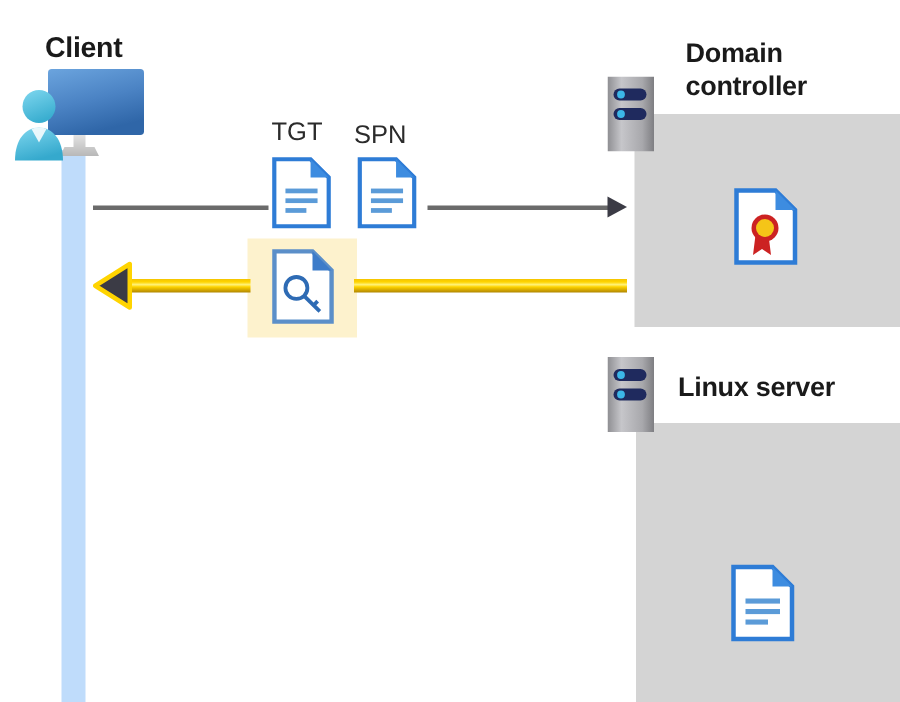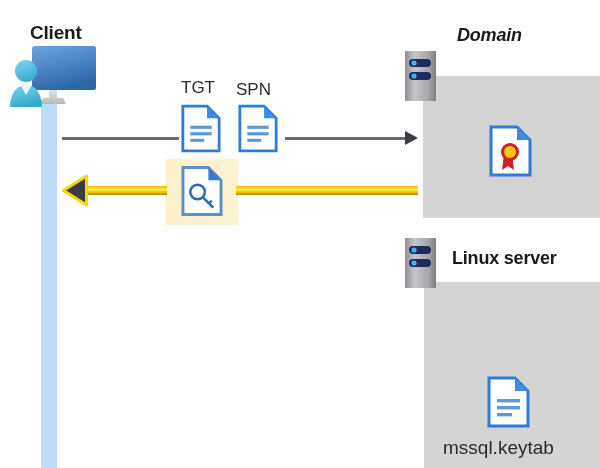--- a/index.html
+++ b/index.html
@@ -28,21 +28,20 @@
   }
   #client-label {
     left: 30px; top: 2px;
     font-size: 19px;
   }
   #dc-label {
     left: 457px; top: 4px;
     font-size: 18px;
     line-height: 22px;
     width: 140px;
-    font-style: italic;
   }
   #linux-label {
     left: 452px; top: 228px;
     font-size: 18px;
     text-align: right;
   }
   .doc-caption {
     font-size: 17px;
     color: #2b2b2b;
   }
@@ -163,20 +162,21 @@
       </defs>
       <rect x="0" y="0" width="31" height="50" fill="url(#srvGrad)"></rect>
       <rect x="4" y="8" width="22" height="8" rx="4" fill="#1f2a5e"></rect>
       <circle cx="9" cy="12" r="2.6" fill="#3cb7e8"></circle>
       <rect x="4" y="21" width="22" height="8" rx="4" fill="#1f2a5e"></rect>
       <circle cx="9" cy="25" r="2.6" fill="#3cb7e8"></circle>
     </svg>
   </div>
   <div class="abs title-bold" id="dc-label">
     <div>Domain</div>
+    <div>controller</div>
   </div>
 
   <div class="abs" style="left:489px; top:105px;">
     <svg class="ico" width="43" height="52" viewBox="0 0 43 52">
       <path d="M2 2 h26 l13 13 v35 h-39 z" fill="#ffffff" stroke="#2e7cd6" stroke-width="3"></path>
       <path d="M28 2 l13 13 h-13 z" fill="#3d8ce0"></path>
 
       <path d="M15 29 l-2 16 l6 -4 l6 4 l-2 -16 z" fill="#cc2222"></path>
       <circle cx="21" cy="27" r="9" fill="#cc2222"></circle>
       <circle cx="21" cy="27" r="6" fill="#f5c518"></circle>
@@ -197,21 +197,20 @@
 
   <div class="abs" style="left:487px; top:356px;">
     <svg class="ico" width="43" height="52" viewBox="0 0 43 52">
       <path d="M2 2 h26 l13 13 v35 h-39 z" fill="#ffffff" stroke="#2e7cd6" stroke-width="3"></path>
       <path d="M28 2 l13 13 h-13 z" fill="#3d8ce0"></path>
       <rect x="10" y="23" width="23" height="3.4" fill="#5b9bd8"></rect>
       <rect x="10" y="30" width="23" height="3.4" fill="#5b9bd8"></rect>
       <rect x="10" y="37" width="15" height="3.4" fill="#5b9bd8"></rect>
     </svg>
   </div>
-  <div class="abs" id="keytab-label">mssql.keytab</div>
 
   <div class="abs" id="req-line"></div>
   <div class="abs" id="req-line2"></div>
   <div class="abs" id="req-arrowhead"></div>
 
   <div class="abs doc-caption" id="tgt-label">TGT</div>
   <div class="abs" style="left:181px; top:84px;">
     <svg class="ico" width="40" height="49" viewBox="0 0 43 52">
       <path d="M2 2 h26 l13 13 v35 h-39 z" fill="#ffffff" stroke="#2e7cd6" stroke-width="3"></path>
       <path d="M28 2 l13 13 h-13 z" fill="#3d8ce0"></path>

